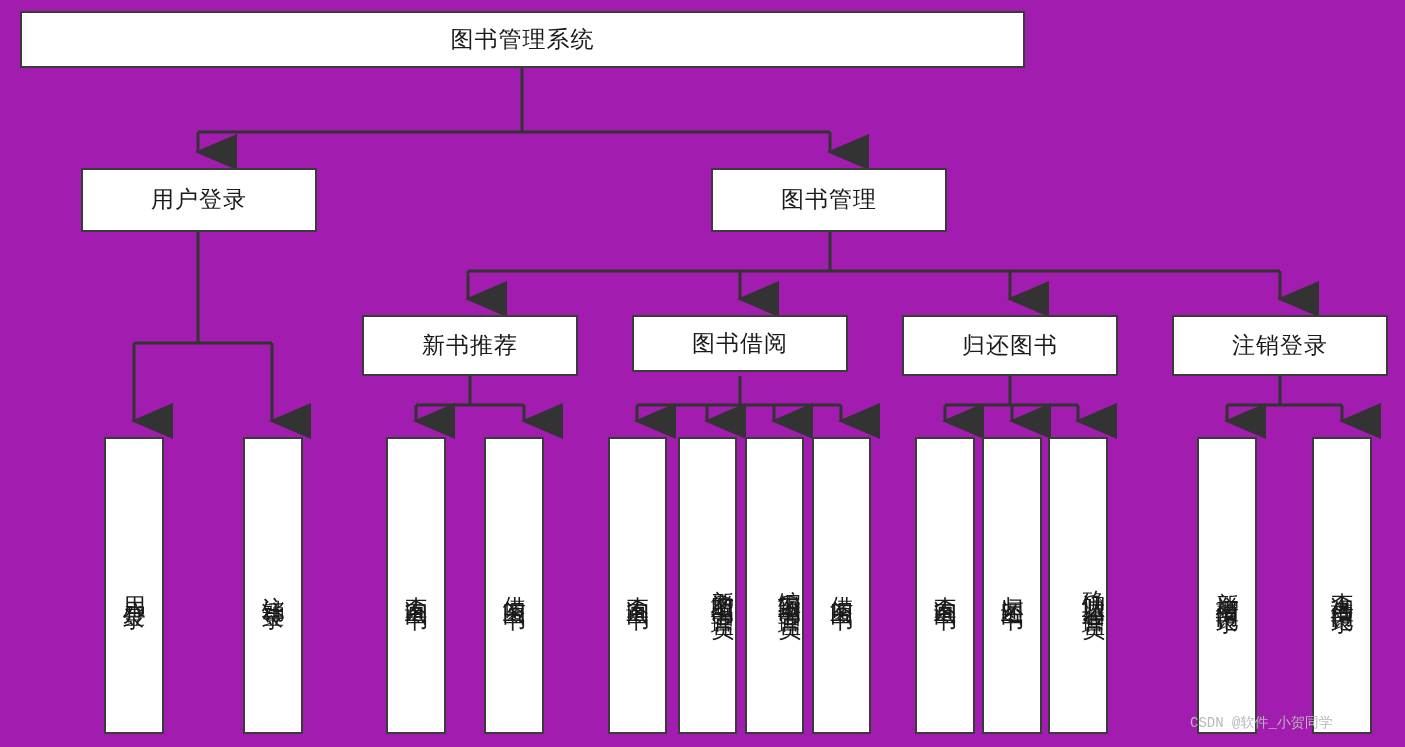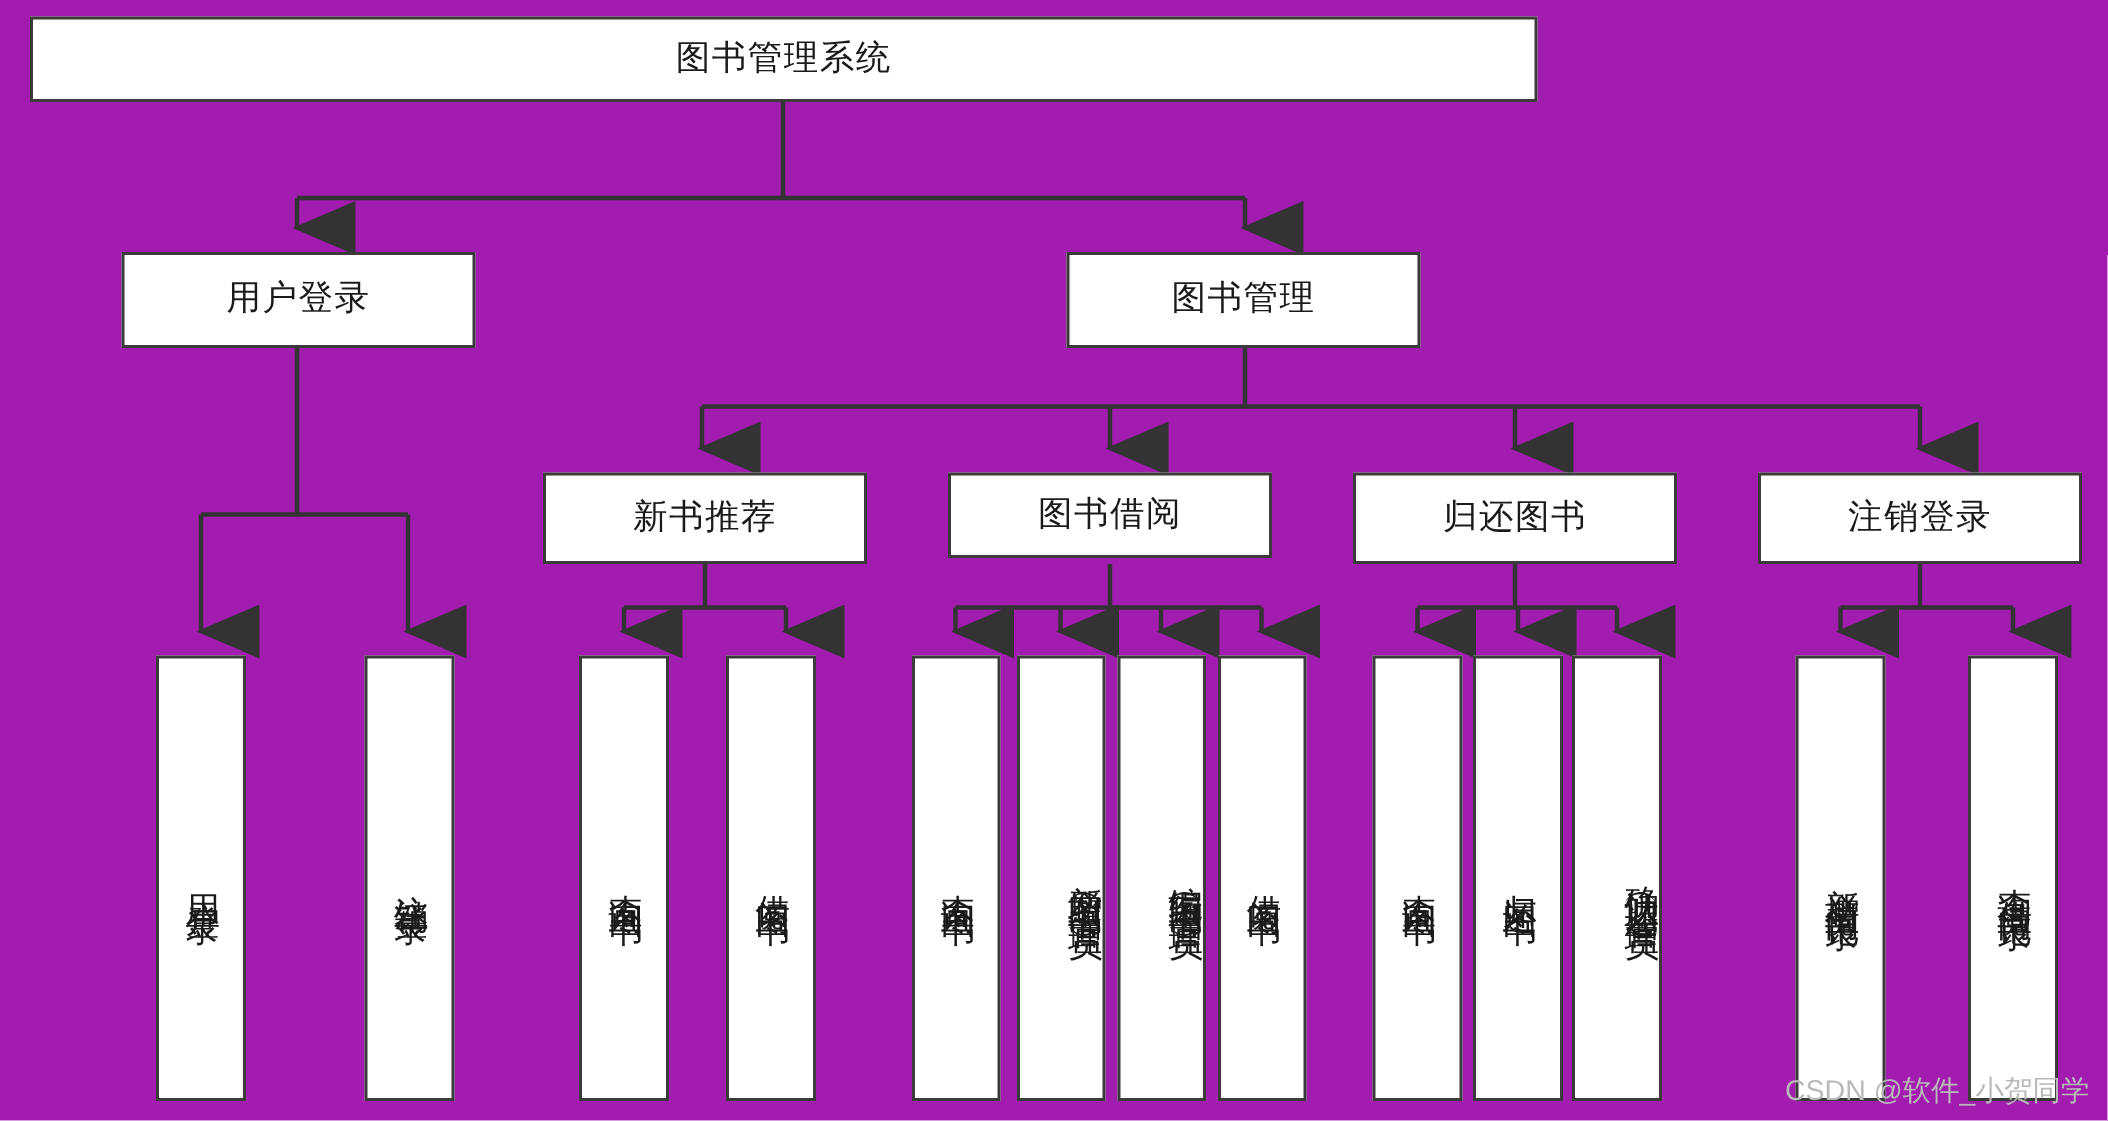--- a/index.html
+++ b/index.html
@@ -53,25 +53,25 @@
     padding-top: 8px;
   }
   .node-v.center-v {
     align-items: center;
     padding-top: 0;
   }
   .watermark {
     position: absolute;
     left: 1190px;
     top: 714px;
-    font-size: 19px;
+    font-size: 14px;
     color: #b9b9b9;
     white-space: nowrap;
     z-index: 5;
-    font-family: Liberation Sans, sans-serif;
+    font-family: Liberation Mono, monospace;
   }
 </style>
 </head>
 <body>
 
 <div id="canvas">
 
   <svg id="edges" viewBox="0 0 1405 747">
     <defs>
       <marker id="arrow" viewBox="0 0 12 14" refX="6" refY="13" markerWidth="12" markerHeight="14" orient="auto-start-reverse">

